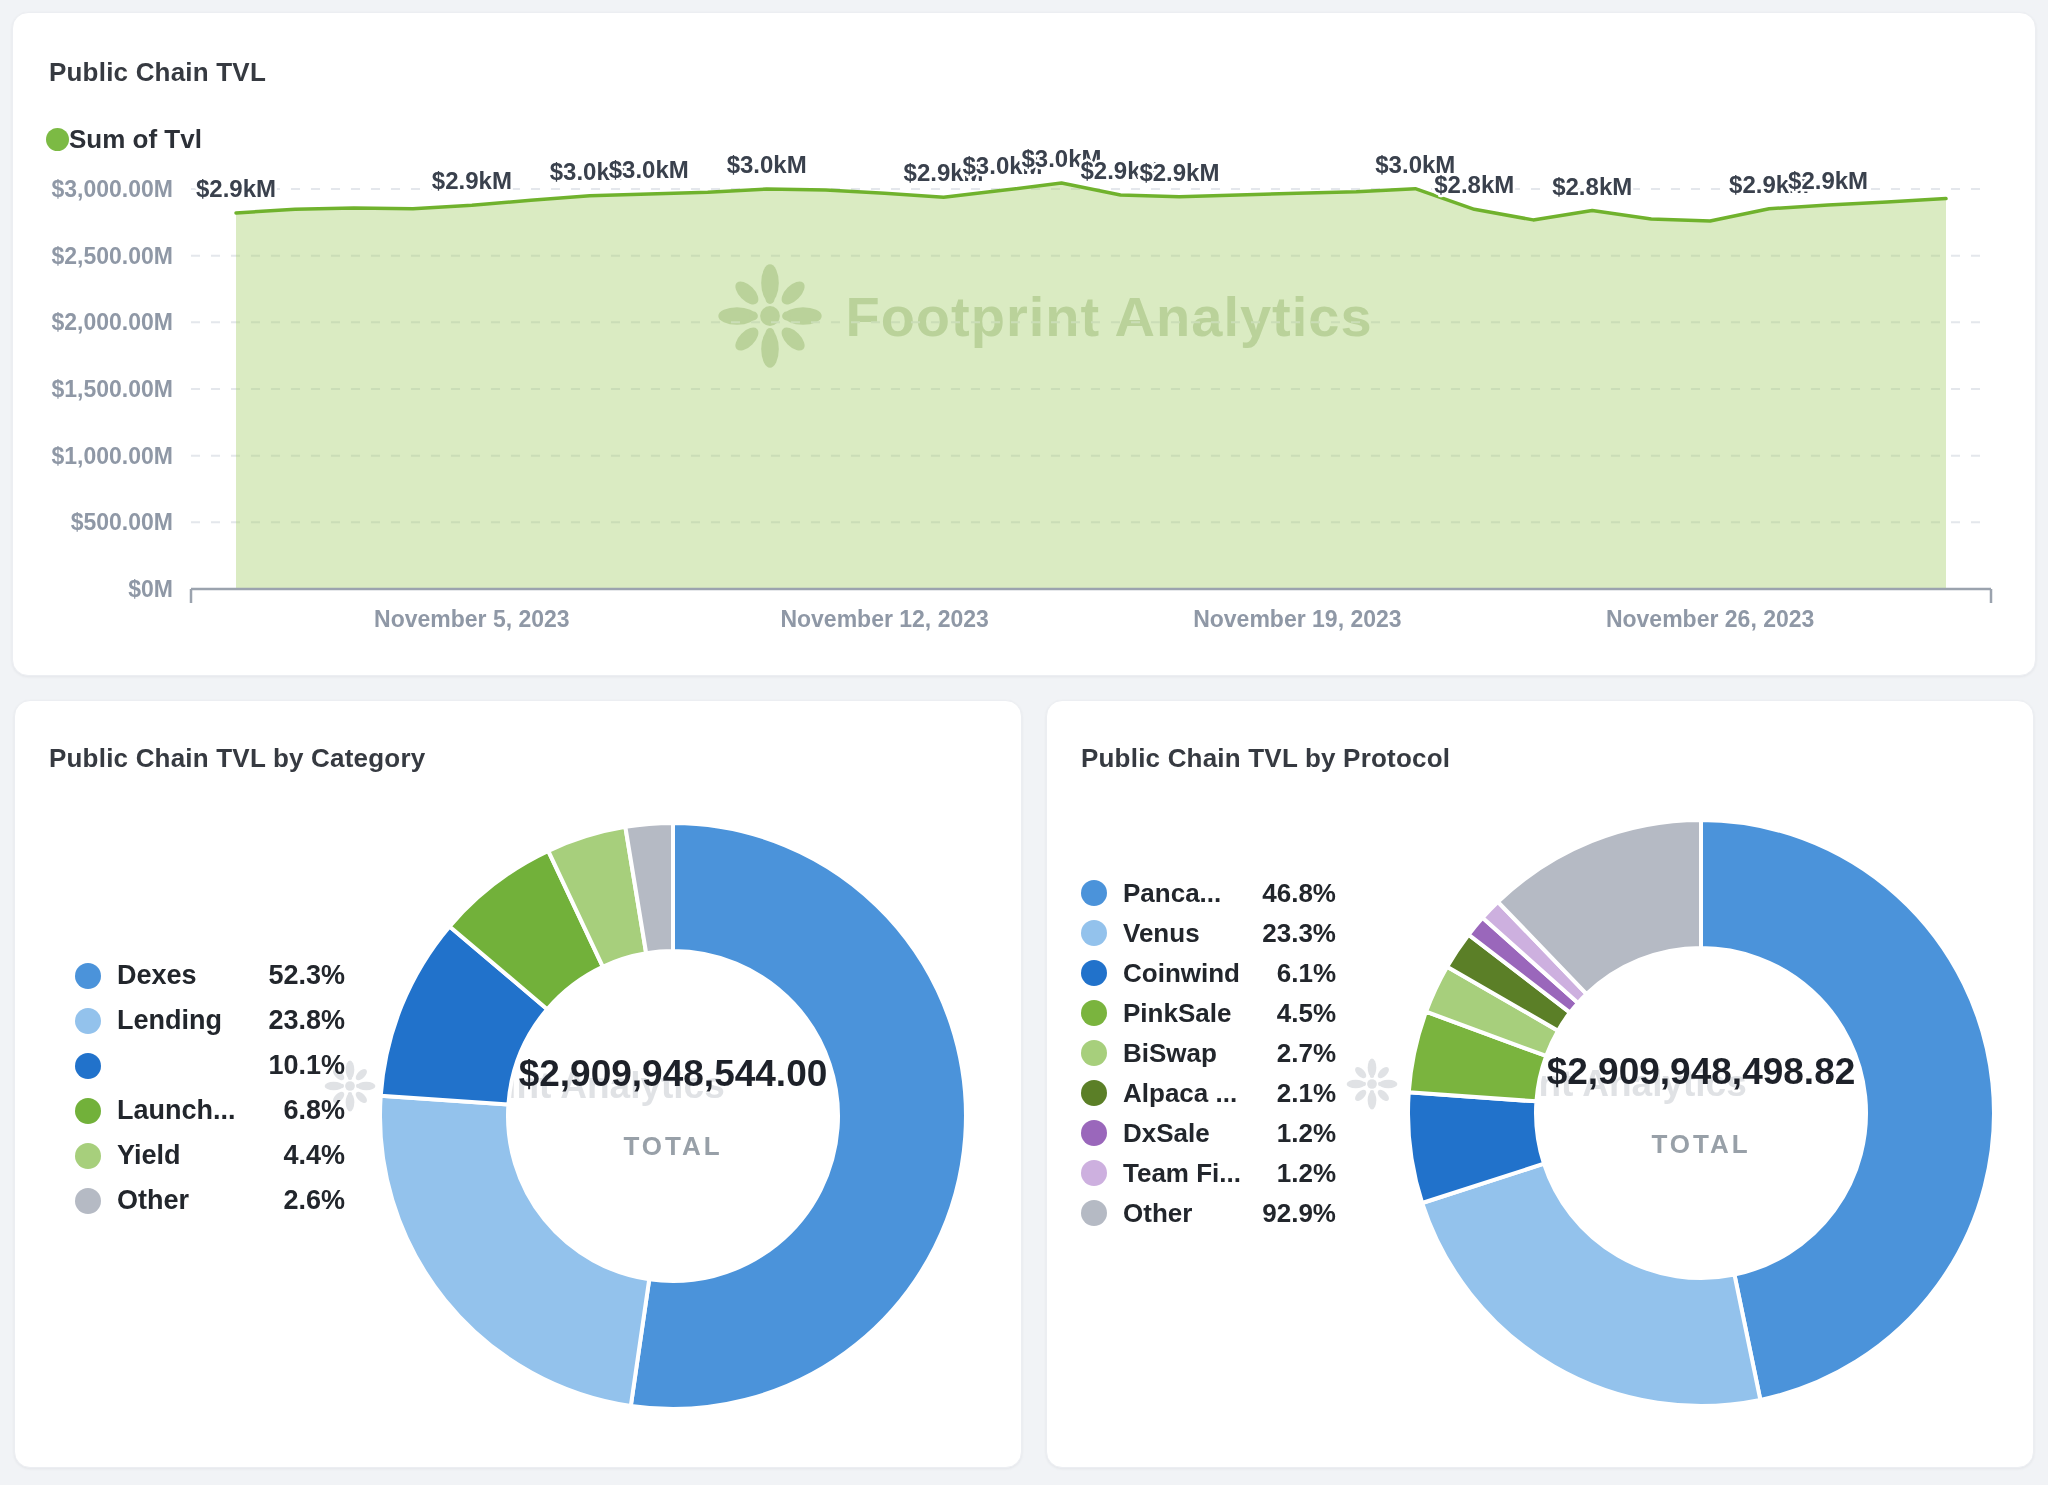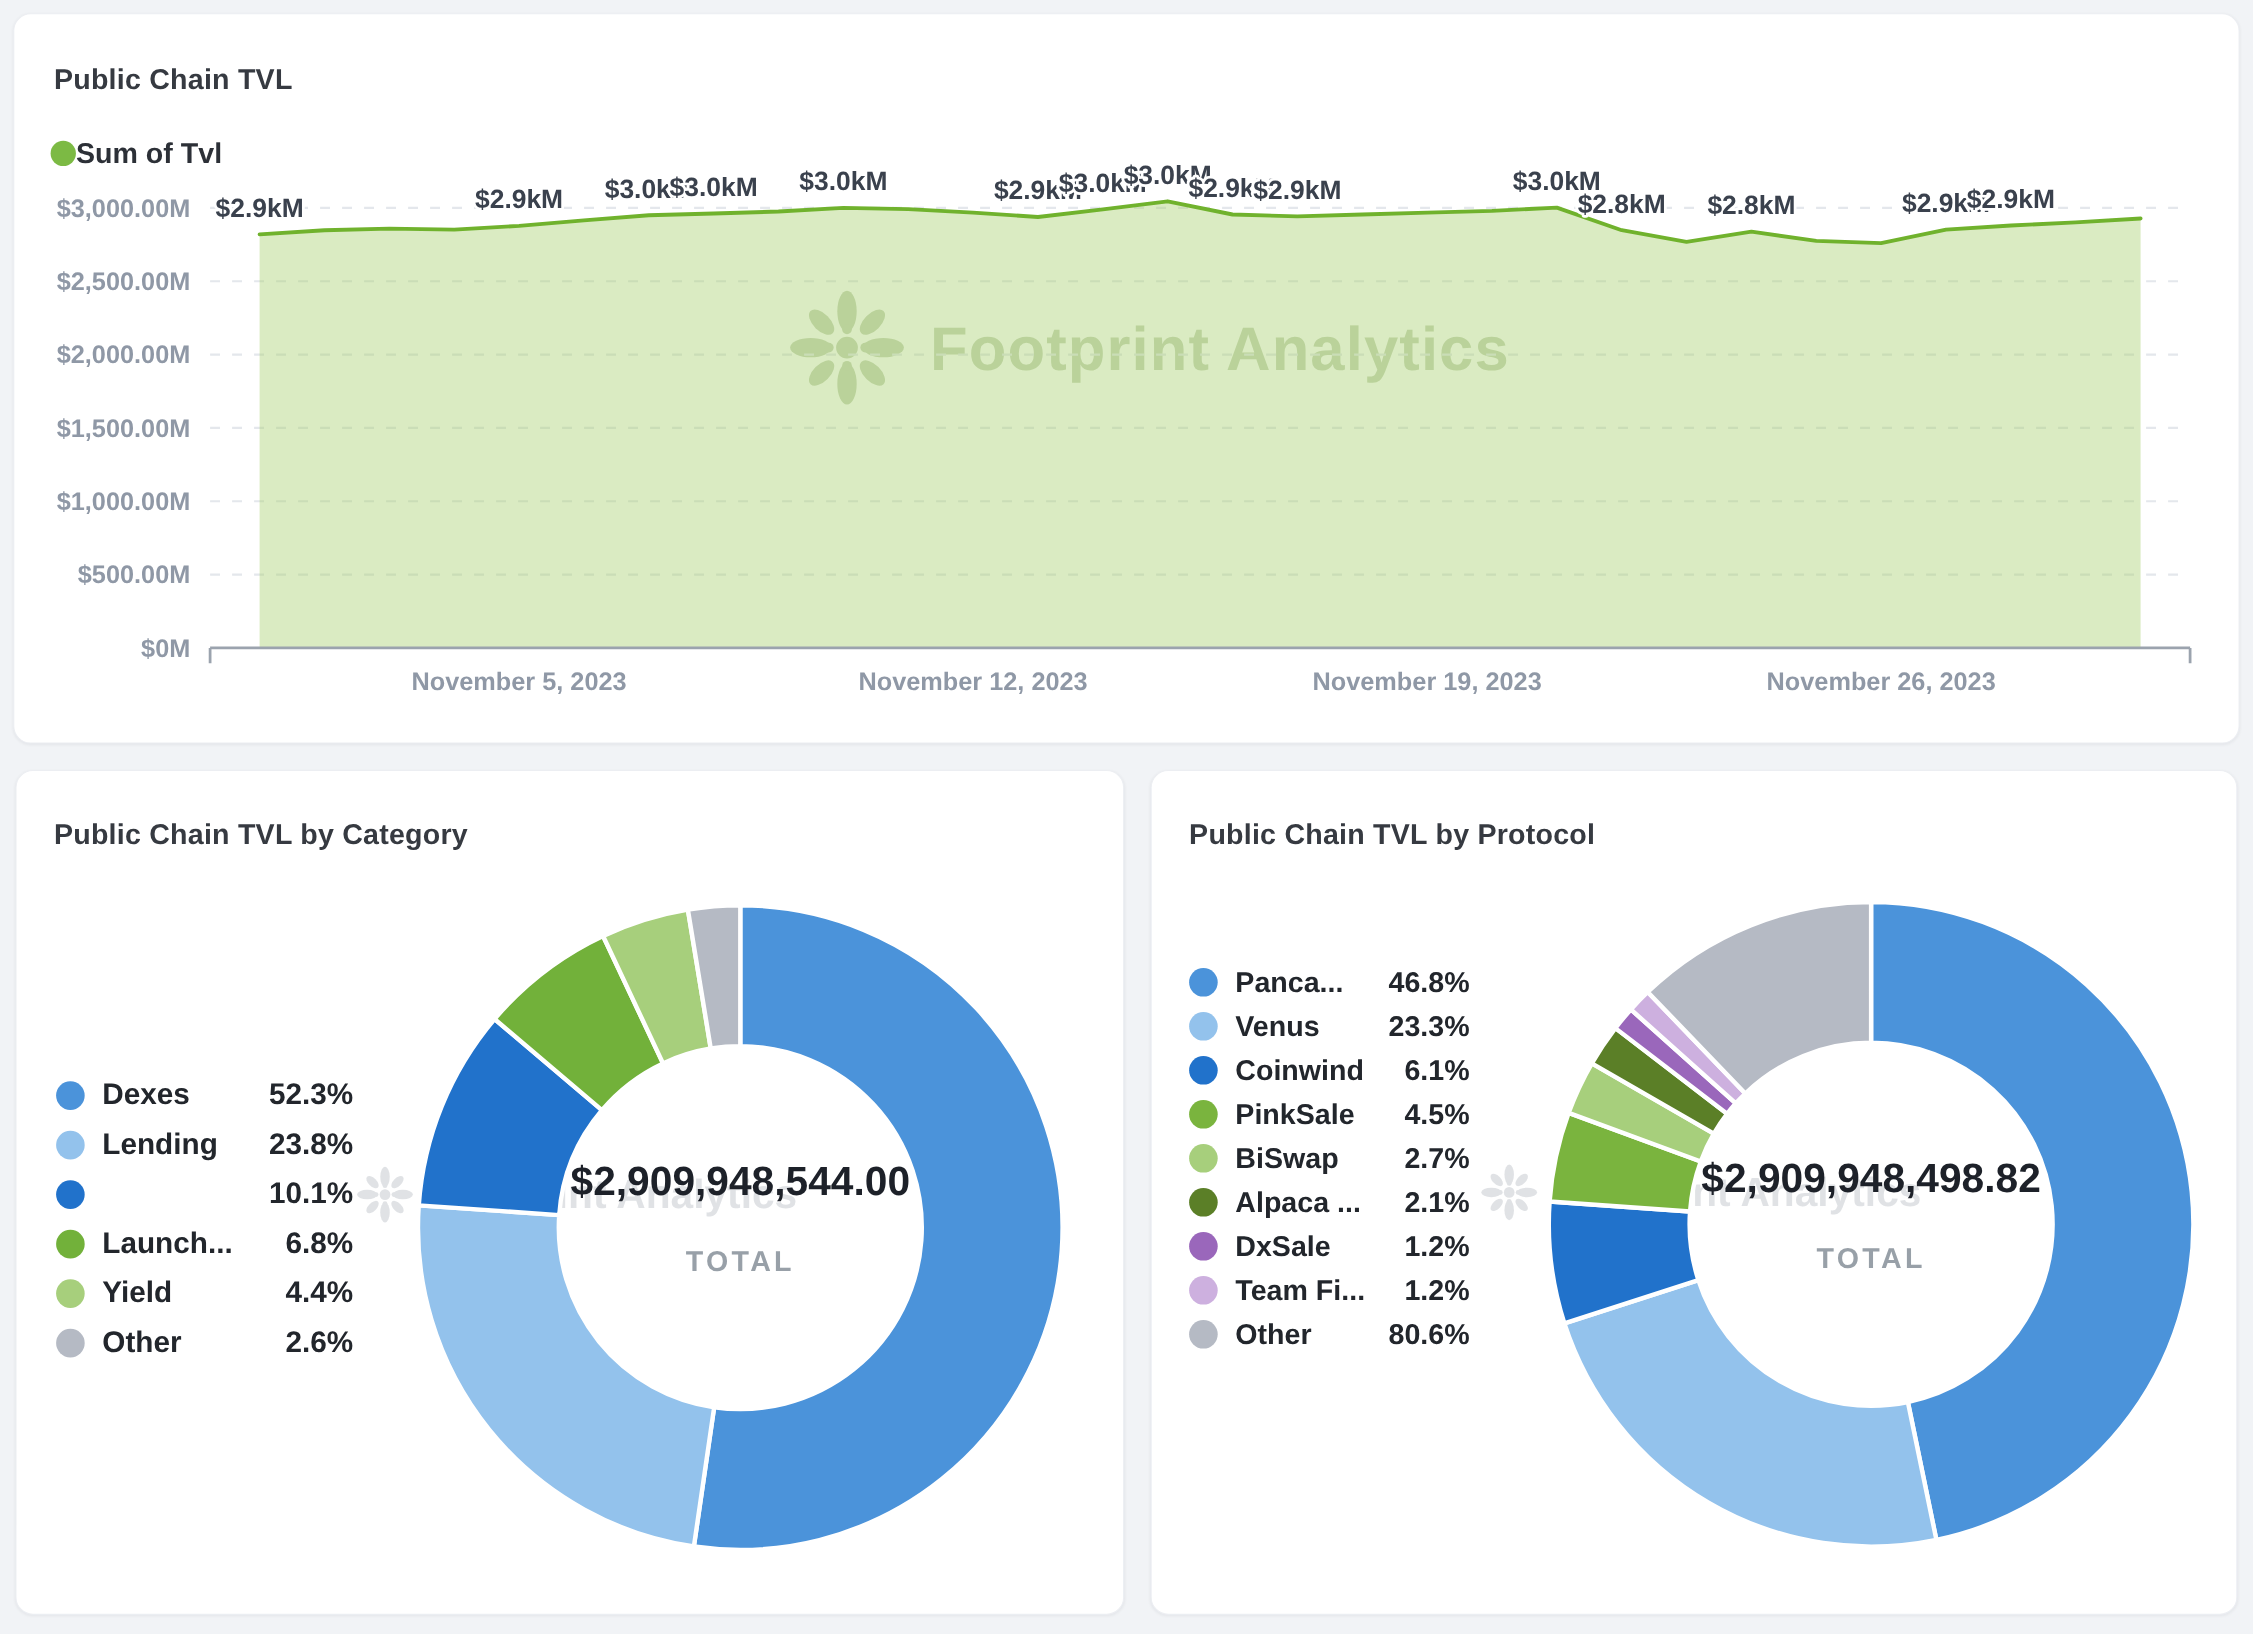--- a/index.html
+++ b/index.html
@@ -61,21 +61,21 @@
   .donut-center{
     position:absolute;width:460px;display:flex;flex-direction:column;
     align-items:center;justify-content:center;pointer-events:none;gap:20px;
   }
   #cat-card .donut-center{left:428px;top:352px;}
   #proto-card .donut-center{left:424px;top:350px;}
   .total-value{font-size:37px;font-weight:700;color:#1d2129;white-space:nowrap;}
   .total-caption{margin-top:16px;font-size:26px;font-weight:700;color:#98a0a8;letter-spacing:3px;}
 
   .donut-legend{position:absolute;display:flex;flex-direction:column;}
-  #cat-card .donut-legend{left:36px;top:252px;width:270px;margin-top:20px;}
+  #cat-card .donut-legend{left:60px;top:252px;width:270px;}
   #cat-card .donut-legend .lrow{height:45px;}
   #proto-card .donut-legend{left:34px;top:172px;width:255px;}
   #proto-card .donut-legend .lrow{height:40px;}
   .lrow{display:flex;align-items:center;cursor:pointer;}
   .ldot{width:26px;height:26px;border-radius:50%;flex:0 0 auto;margin-right:16px;}
   .llabel{font-size:27px;font-weight:700;color:#22262c;flex:1 1 auto;white-space:nowrap;overflow:hidden;}
   .lpct{font-size:27px;font-weight:700;color:#22262c;text-align:right;flex:0 0 auto;min-width:96px;}
   #proto-card .llabel,#proto-card .lpct{font-size:26px;}
 </style>
 </head>
@@ -268,16 +268,16 @@
         <span class="lpct">1.2%</span>
       </div>
       <div class="lrow">
         <span class="ldot" style="background: rgb(205, 176, 223);"></span>
         <span class="llabel">Team Fi...</span>
         <span class="lpct">1.2%</span>
       </div>
       <div class="lrow">
         <span class="ldot" style="background: rgb(181, 186, 196);"></span>
         <span class="llabel">Other</span>
-        <span class="lpct">80.6%</span>
+        <span class="lpct">92.9%</span>
       </div>
     </div>
 </section>
 
 </body></html>

